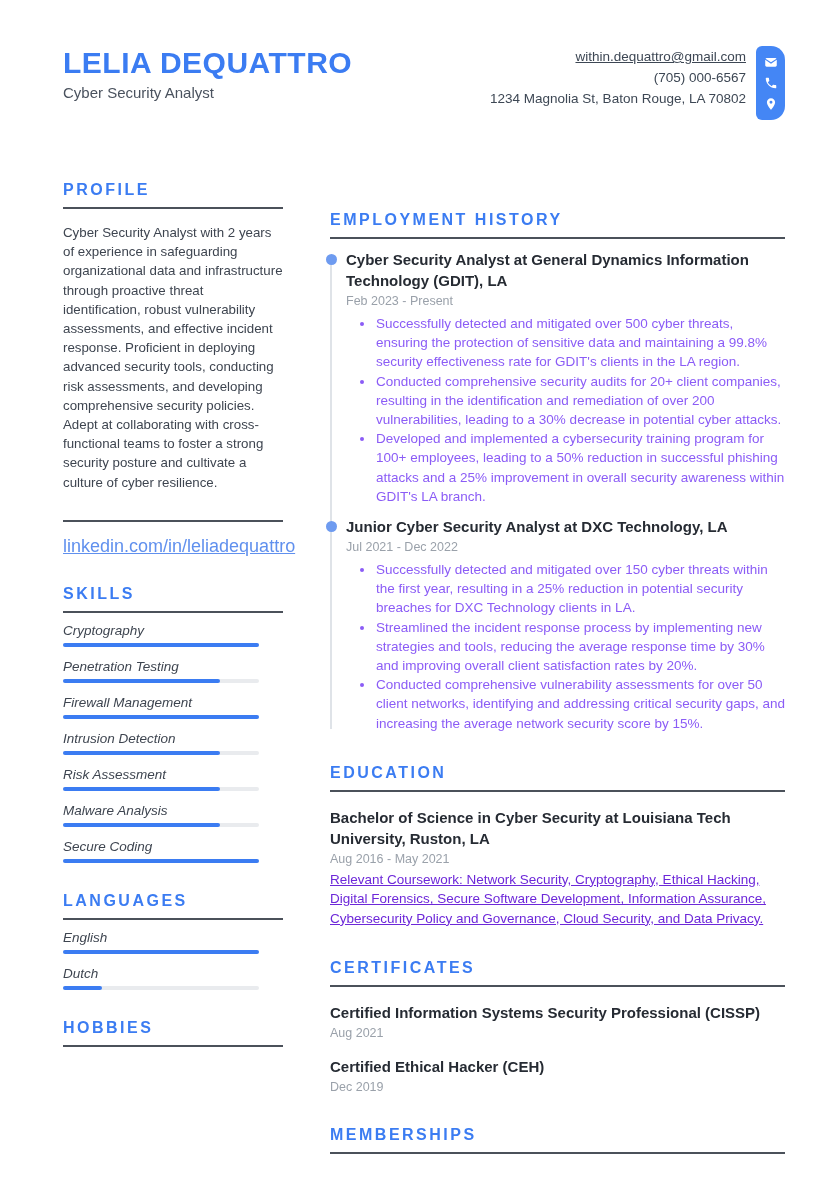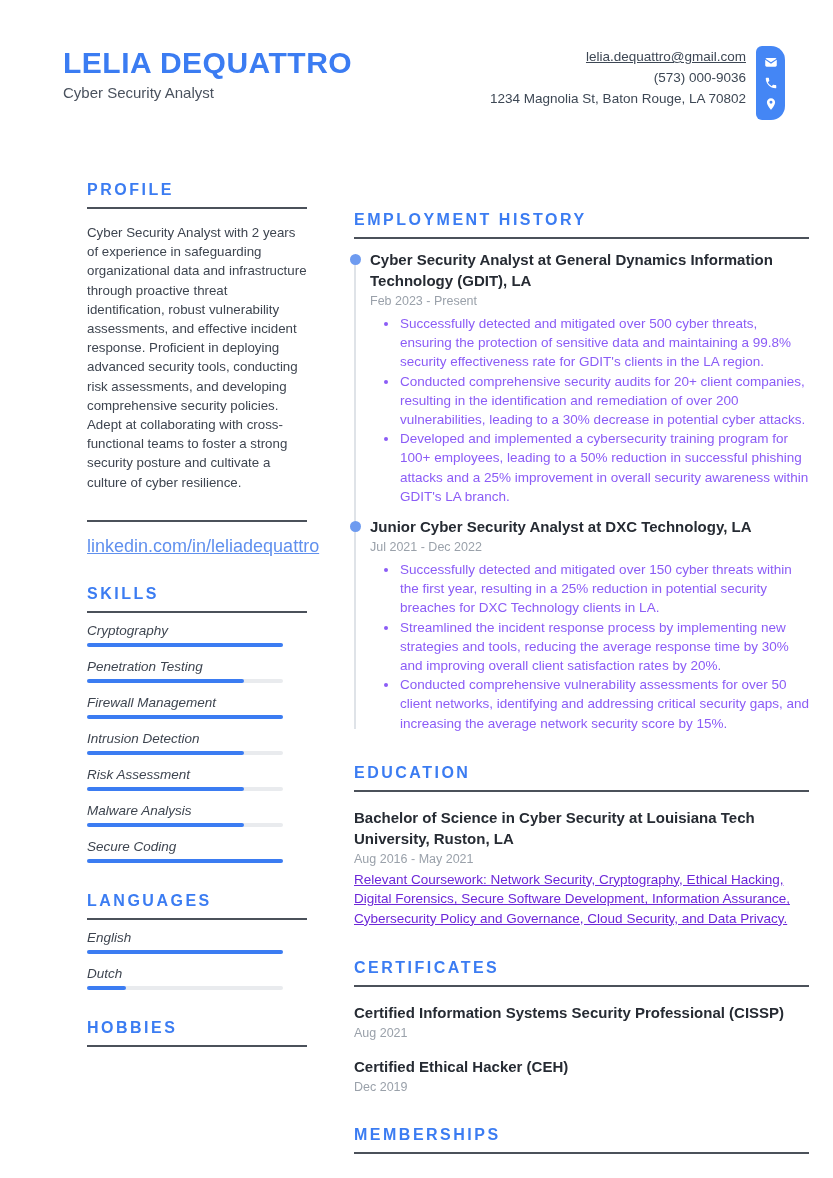--- a/index.html
+++ b/index.html
@@ -16,21 +16,21 @@
           color:#3b7cf2; letter-spacing:0.5px; }
   .subtitle { margin-top:3px; font-size:15px; line-height:20px; color:#4a525e; }
   .head-right { display:flex; align-items:flex-start; }
   .contact { text-align:right; font-size:13.5px; line-height:21px; color:#3d4754; }
   .contact a.email { color:#3d4754; text-decoration:underline; display:block; cursor:pointer; }
   .icon-bar { margin-left:10px; width:29px; padding:9px 0; background:#4486f5;
               border-radius:6px 14px 14px 6px; display:flex; flex-direction:column;
               align-items:center; gap:7px; }
   .icon-bar svg { width:14px; height:14px; display:block; }
   
-  .columns { display:flex; padding:0 48px 0 87px; margin-top:60px; }
+  .columns { display:flex; padding:0 48px 0 63px; margin-top:60px; }
   .col-left { width:220px; flex:0 0 220px; }
   .col-right { margin-left:47px; width:455px; flex:0 0 455px; }
   section { margin-top:28px; }
   section:first-child { margin-top:0; }
   .col-right section { margin-top:30px; }
   .sec-head { margin:0; font-size:16px; line-height:19px; font-weight:bold;
               color:#3b7cf2; letter-spacing:2.5px; }
   .rule { height:2px; background:#4b515a; margin-top:8px; }
   
   .profile-text { margin:14px 0 0 0; font-size:13.3px; line-height:19.2px; color:#3e4550; }
@@ -60,22 +60,22 @@
 
 <div class="page">
 
   <div class="header">
     <div>
       <h1 class="name">LELIA DEQUATTRO</h1>
       <div class="subtitle">Cyber Security Analyst</div>
     </div>
     <div class="head-right">
       <div class="contact">
-        <a class="email">lelia.dequattro@gmail.com</a>
-        <div>(573) 000-9036</div>
+        <a class="email">within.dequattro@gmail.com</a>
+        <div>(705) 000-6567</div>
         <div>1234 Magnolia St, Baton Rouge, LA 70802</div>
       </div>
       <div class="icon-bar">
         <span>
           <svg viewBox="0 0 24 24" fill="#ffffff">
               <path d="M12 12.6 2.7 6.3C3 5.5 3.7 5 4.5 5h15c.8 0 1.5.5 1.8 1.3L12 12.6z"></path>
               <path d="M12 15 2.1 8.3v9.2C2.1 18.9 3.2 20 4.5 20h15c1.3 0 2.4-1.1 2.4-2.5V8.3L12 15z"></path>
             </svg>
         </span>
         <span>

